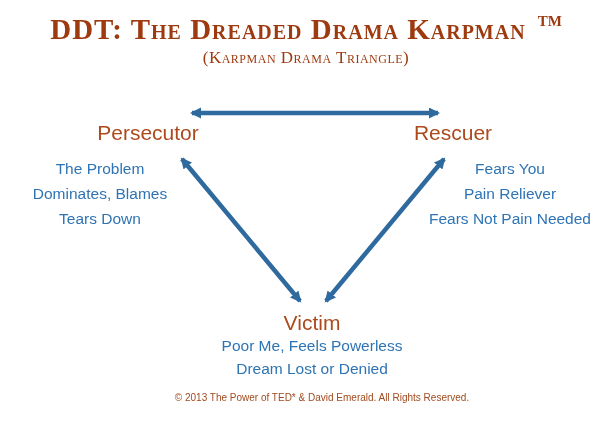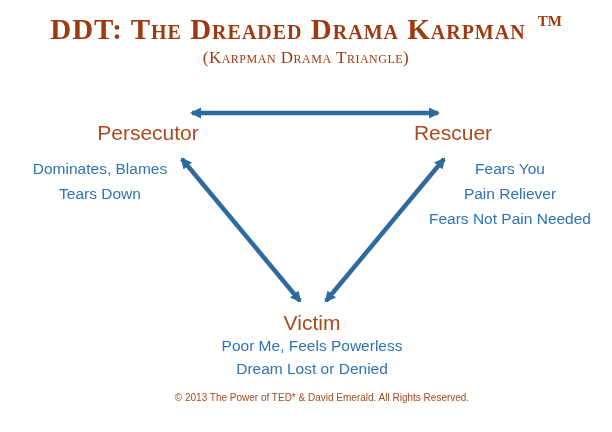--- a/index.html
+++ b/index.html
@@ -107,20 +107,21 @@
         <path d="M0,0 L11,5.5 L0,11 Z"></path>
       </marker>
     </defs>
     <line x1="192" y1="113" x2="438" y2="113" marker-start="url(#head)" marker-end="url(#head)"></line>
     <line x1="182" y1="159" x2="300" y2="301" marker-start="url(#head)" marker-end="url(#head)"></line>
     <line x1="444" y1="159" x2="326" y2="301" marker-start="url(#head)" marker-end="url(#head)"></line>
   </svg>
 
   <div class="node-label persecutor-label">Persecutor</div>
   <div class="traits persecutor-traits">
+    <div>The Problem</div>
     <div>Dominates, Blames</div>
     <div>Tears Down</div>
   </div>
 
   <div class="node-label rescuer-label">Rescuer</div>
   <div class="traits rescuer-traits">
     <div>Fears You</div>
     <div>Pain Reliever</div>
     <div>Fears Not Pain Needed</div>
   </div>

